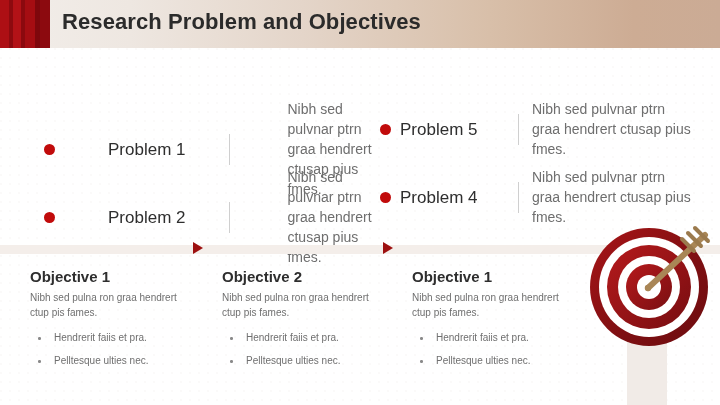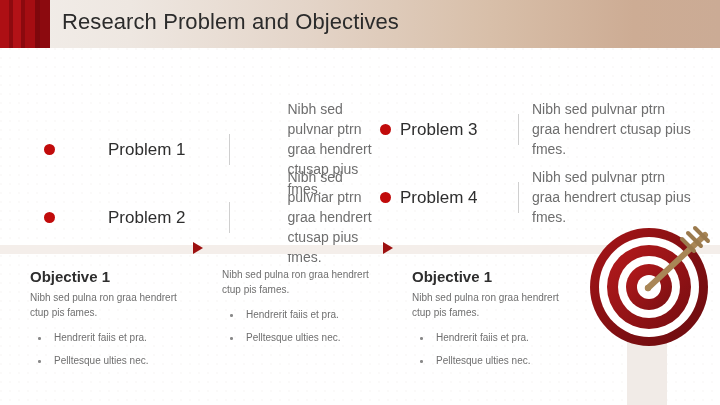--- a/index.html
+++ b/index.html
@@ -62,21 +62,21 @@
   .hb4 { width: 4px;  background: #8b090e; }
   .hb5 { width: 10px; background: #a50d12; }
   .hb6 { width: 5px;  background: #7e070c; }
   .hb7 { width: 10px; background: #8c0a0f; }
 
   .header-title {
     position: absolute;
     left: 62px;
     top: 9px;
     font-size: 22px;
-    font-weight: 400;
+    font-weight: 700;
     color: #2b2b2b;
     letter-spacing: 0.1px;
     white-space: nowrap;
   }
 
   
   .problems {
     position: absolute;
     left: 0; top: 90px;
     width: 720px; height: 125px;
@@ -251,21 +251,21 @@
 
     <div class="problem-item p-r2 p-c1">
       <span class="p-dot"></span>
       <span class="p-label">Problem 2</span>
       <span class="p-divider"></span>
       <span class="p-desc">Nibh sed pulvnar ptrn graa hendrert ctusap pius fmes.</span>
     </div>
 
     <div class="problem-item p-r1 p-c2">
       <span class="p-dot"></span>
-      <span class="p-label">Problem 3</span>
+      <span class="p-label">Problem 5</span>
       <span class="p-divider"></span>
       <span class="p-desc">Nibh sed pulvnar ptrn graa hendrert ctusap pius fmes.</span>
     </div>
 
     <div class="problem-item p-r2 p-c2">
       <span class="p-dot"></span>
       <span class="p-label">Problem 4</span>
       <span class="p-divider"></span>
       <span class="p-desc">Nibh sed pulvnar ptrn graa hendrert ctusap pius fmes.</span>
     </div>
@@ -279,20 +279,21 @@
   <div class="objective o1">
     <div class="o-title">Objective 1</div>
     <div class="o-desc">Nibh sed pulna ron graa hendrert ctup pis fames.</div>
     <ul class="o-bullets">
       <li>Hendrerit faiis et pra.</li>
       <li>Pelltesque ulties nec.</li>
     </ul>
   </div>
 
   <div class="objective o2">
+    <div class="o-title">Objective 2</div>
     <div class="o-desc">Nibh sed pulna ron graa hendrert ctup pis fames.</div>
     <ul class="o-bullets">
       <li>Hendrerit faiis et pra.</li>
       <li>Pelltesque ulties nec.</li>
     </ul>
   </div>
 
   <div class="objective o3">
     <div class="o-title">Objective 1</div>
     <div class="o-desc">Nibh sed pulna ron graa hendrert ctup pis fames.</div>

